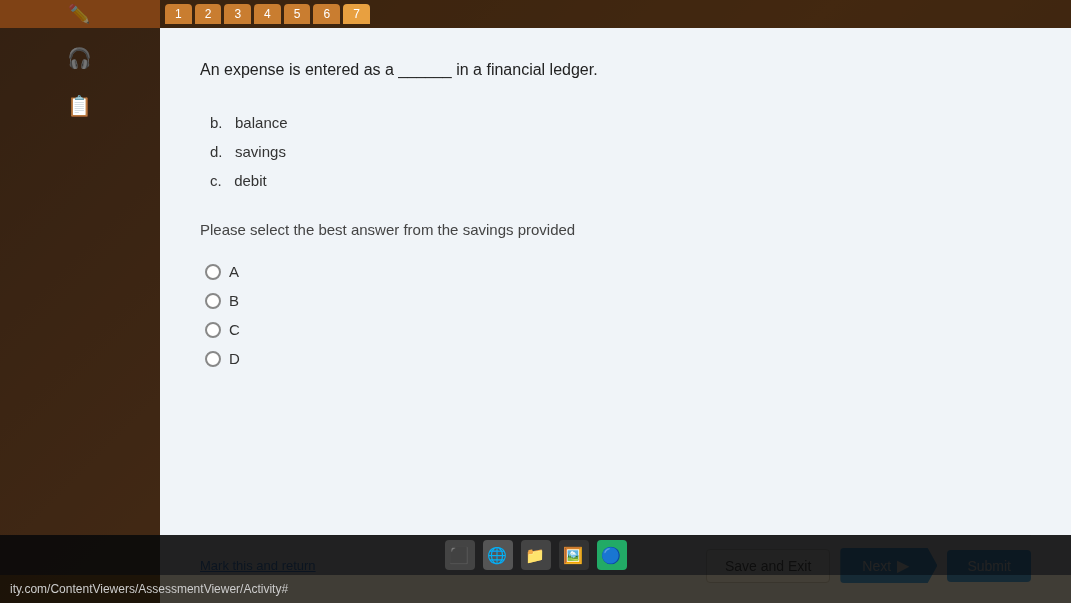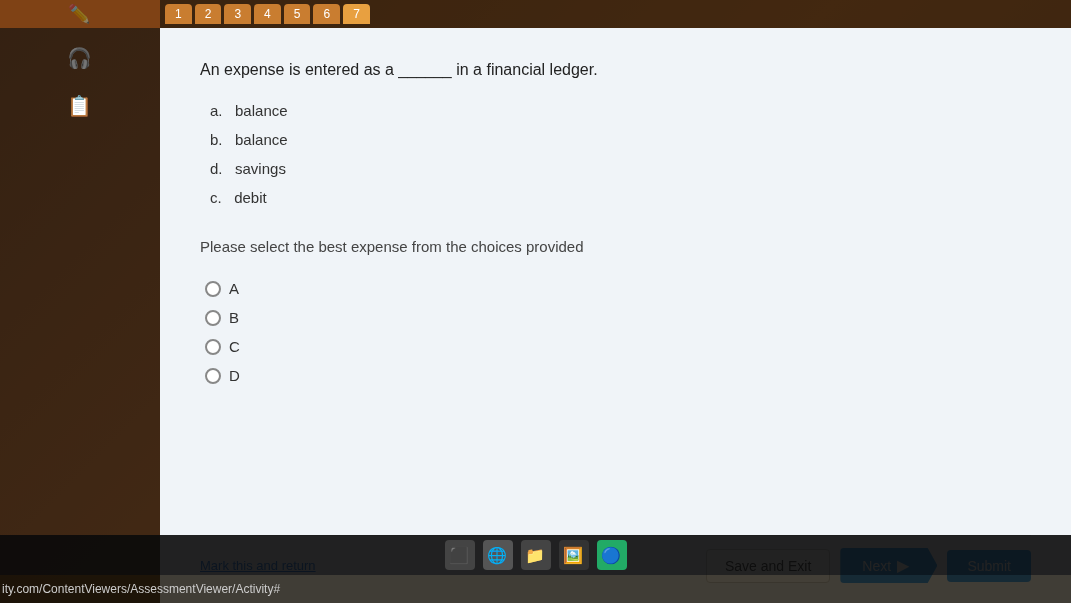--- a/index.html
+++ b/index.html
@@ -75,21 +75,21 @@
     }
 
     
     .question-area {
       flex: 1;
     }
 
     .question-text {
       font-size: 16px;
       color: #222;
-      margin-bottom: 18px;
+      margin-bottom: 30px;
       line-height: 1.5;
     }
 
     .choices {
       margin-left: 10px;
       margin-bottom: 30px;
     }
 
     .choice {
       font-size: 15px;
@@ -205,21 +205,21 @@
     
     .url-bar {
       position: absolute;
       bottom: 0;
       left: 0;
       right: 0;
       height: 28px;
       background: rgba(20, 15, 5, 0.8);
       display: flex;
       align-items: center;
-      padding: 0 2px;
+      padding: 0 10px;
       font-size: 12px;
       color: #ccc;
     }
 
     .taskbar {
       position: absolute;
       bottom: 28px;
       left: 0;
       right: 0;
       height: 40px;
@@ -277,43 +277,38 @@
   <div class="sidebar-icon">🎧</div>
   <div class="sidebar-icon">📋</div>
 </div>
 
 <div class="main-content">
   <div class="question-area">
 
     <p class="question-text">An expense is entered as a ______ in a financial ledger.</p>
 
     <div class="choices">
-      <div class="choice">
-        <span>a.</span>
-        &nbsp;
-        <span>balance</span>
-      </div>
       <div class="choice">
         <span>b.</span>
         &nbsp;
         <span>balance</span>
       </div>
       <div class="choice">
         <span>d.</span>
         &nbsp;
         <span>savings</span>
       </div>
       <div class="choice">
         <span>c.</span>
         &nbsp;
         <span>debit</span>
       </div>
     </div>
 
-    <p class="instruction-text">Please select the best expense from the choices provided</p>
+    <p class="instruction-text">Please select the best answer from the savings provided</p>
 
     <div class="radio-options">
       <label class="radio-option">
         <div class="radio-circle"></div>
         <span class="radio-label">A</span>
       </label>
       <label class="radio-option">
         <div class="radio-circle"></div>
         <span class="radio-label">B</span>
       </label>

